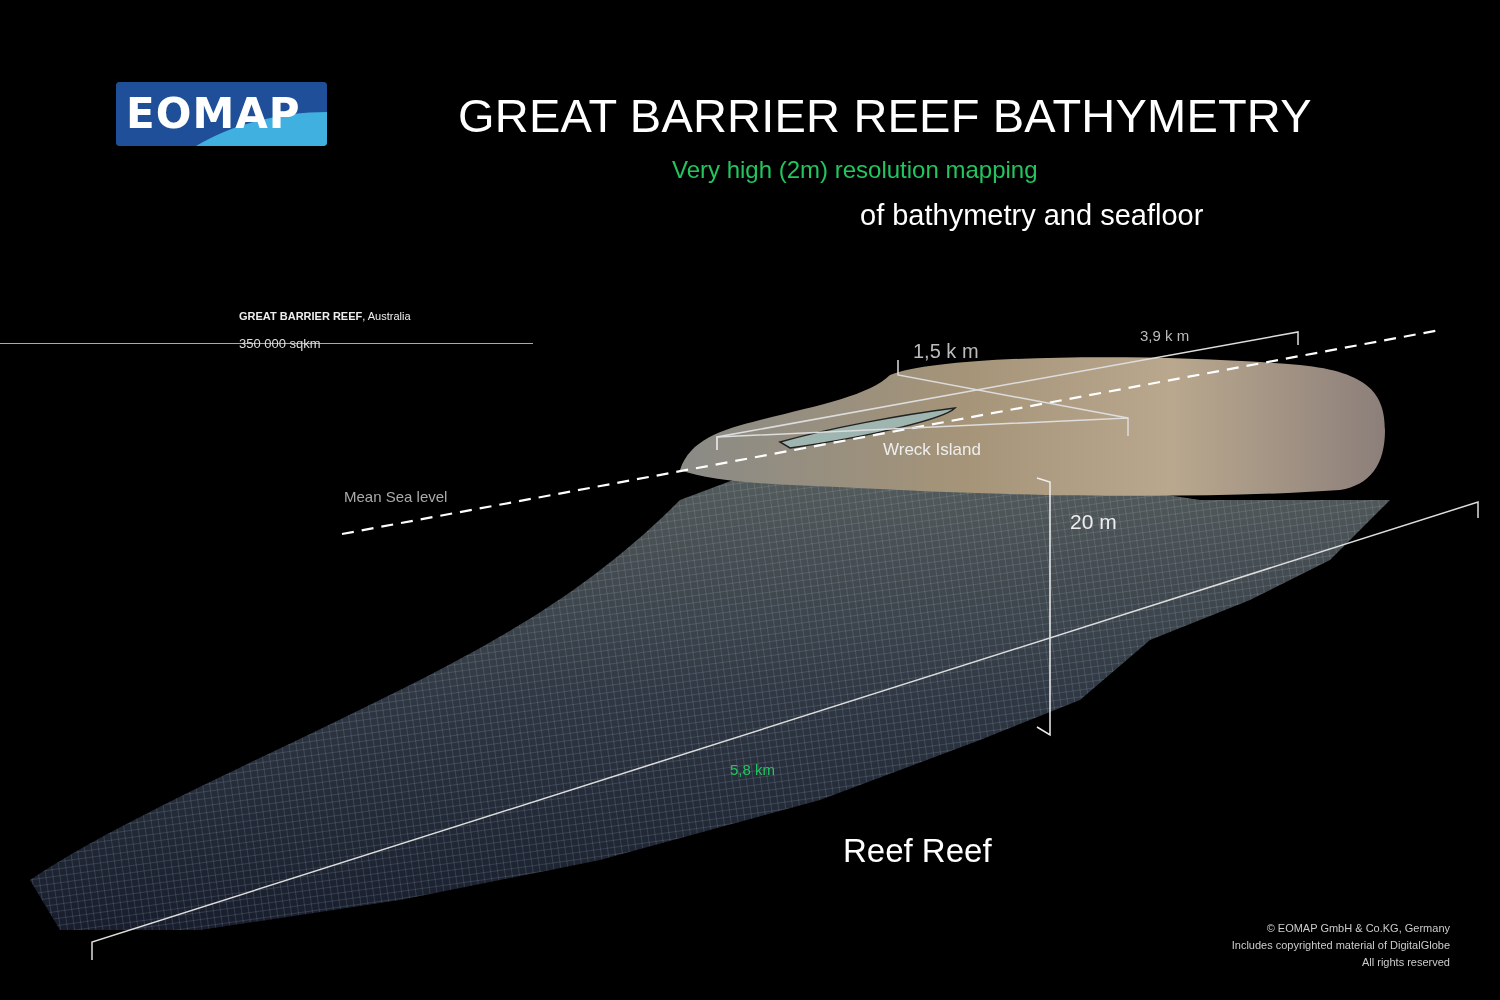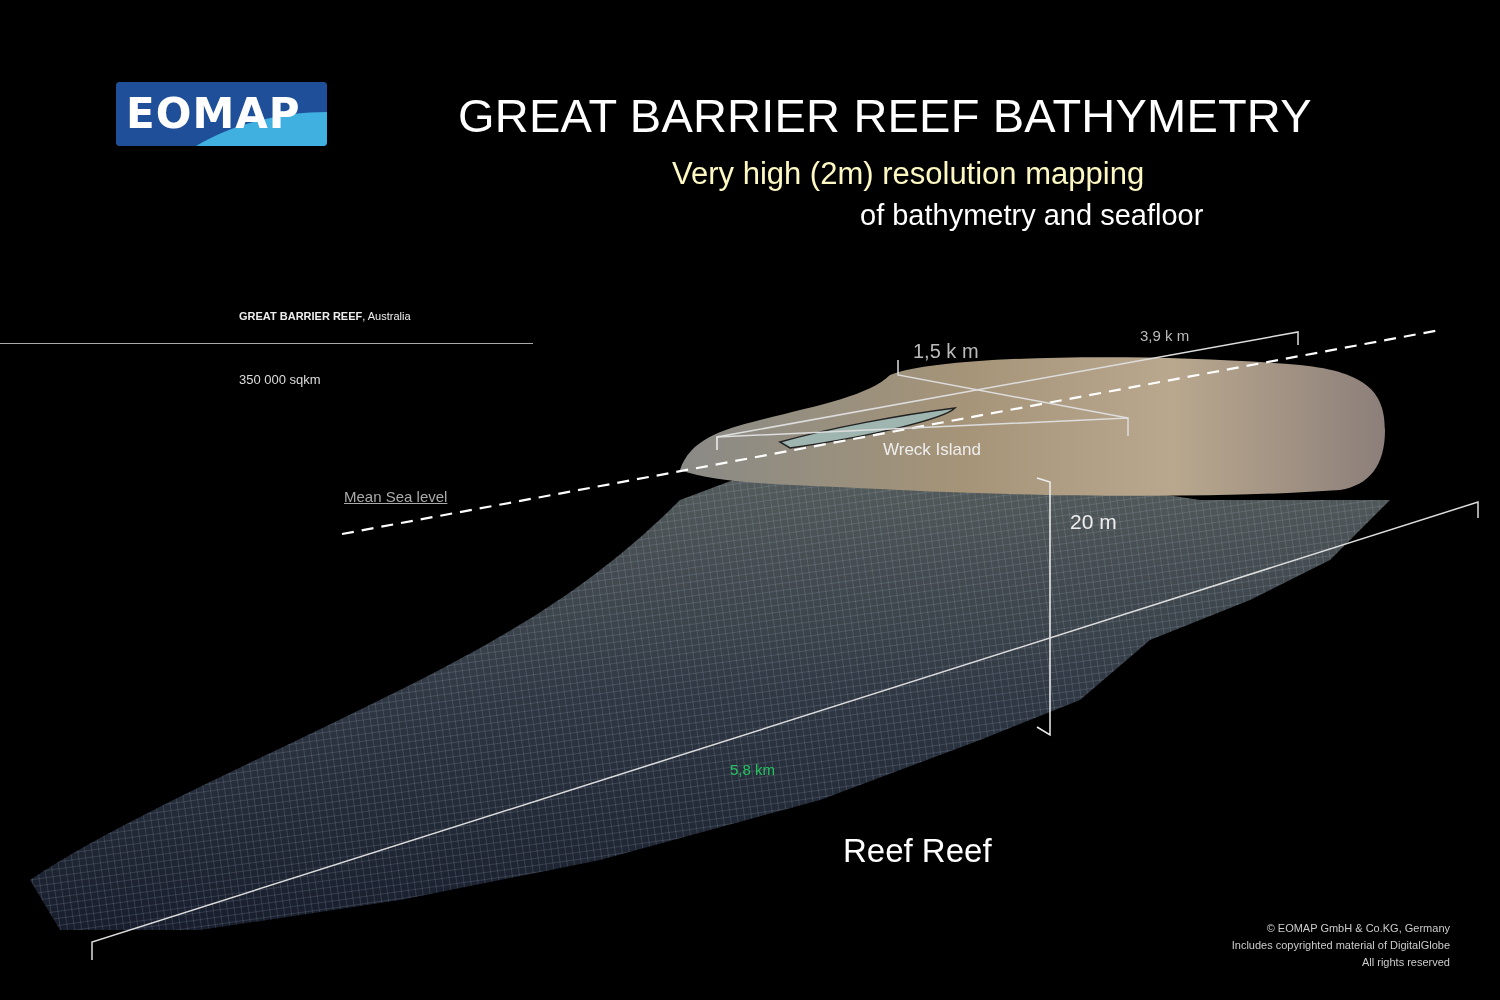--- a/index.html
+++ b/index.html
@@ -6,28 +6,28 @@
   body { width:1500px; height:1000px; position:relative; overflow:hidden;
          font-family:"DejaVu Sans", "Liberation Sans", sans-serif; color:#fff; }
   .abs { position:absolute; }
   .logo { left:116px; top:82px; width:211px; height:64px; border-radius:4px; overflow:hidden;
           background:#14532d; }
   .logo svg { position:absolute; left:0; top:0; }
   .logo-text { position:absolute; left:10px; top:8px; font-family:"DejaVu Sans", sans-serif;
                font-weight:bold; font-size:42px; letter-spacing:1px; color:#fff; line-height:48px; }
   .title { left:458px; top:88px; font-family:"Liberation Sans", sans-serif; font-size:47px;
            color:#fff; white-space:nowrap; letter-spacing:0.2px; }
-  .sub1 { left:672px; top:156px; font-family:"Liberation Sans", sans-serif; font-size:31px; color:#fef9c3; white-space:nowrap; }
+  .sub1 { left:672px; top:156px; font-family:"Liberation Sans", sans-serif; font-size:24px; color:#22c55e; white-space:nowrap; }
   .sub2 { left:860px; top:199px; font-family:"Liberation Sans", sans-serif; font-size:29px; color:#fff; white-space:nowrap; }
   .loc { left:239px; top:310px; font-family:"Liberation Sans", sans-serif; font-size:11px; color:#eee; white-space:nowrap; }
   .loc b { font-weight:bold; }
   .loc-line { left:0; top:343px; width:533px; height:1px; background:#aaa; }
-  .area { left:239px; top:372px; font-family:"Liberation Sans", sans-serif; font-size:13px; color:#ddd; }
+  .area { left:239px; top:336px; font-family:"Liberation Sans", sans-serif; font-size:13px; color:#ddd; }
   .lbl { font-family:"Liberation Sans", sans-serif; color:#bbb; white-space:nowrap; }
-  .msl { left:344px; top:488px; font-size:15px; color:#aaa;text-decoration:underline; }
+  .msl { left:344px; top:488px; font-size:15px; color:#aaa; }
   .d15 { left:913px; top:340px; font-size:20px; color:#bbb; }
   .d39 { left:1140px; top:327px; font-size:15px; color:#bbb; }
   .d58 { left:730px; top:761px; font-size:15px; color:#22c55e; }
   .d20 { left:1070px; top:510px; font-size:21px; color:#eee; }
   .wi { left:843px; top:440px; font-size:17px; color:#eee;margin-left:40px; }
   .wr { left:843px; top:832px; font-family:"Liberation Sans", sans-serif; font-size:33px; color:#fff; white-space:nowrap; }
   .copy { right:50px; top:920px; text-align:right; font-family:"Liberation Sans", sans-serif; font-size:11px;
           color:#ccc; line-height:17px; }
   svg.scene { position:absolute; left:0; top:0; }
 </style>

